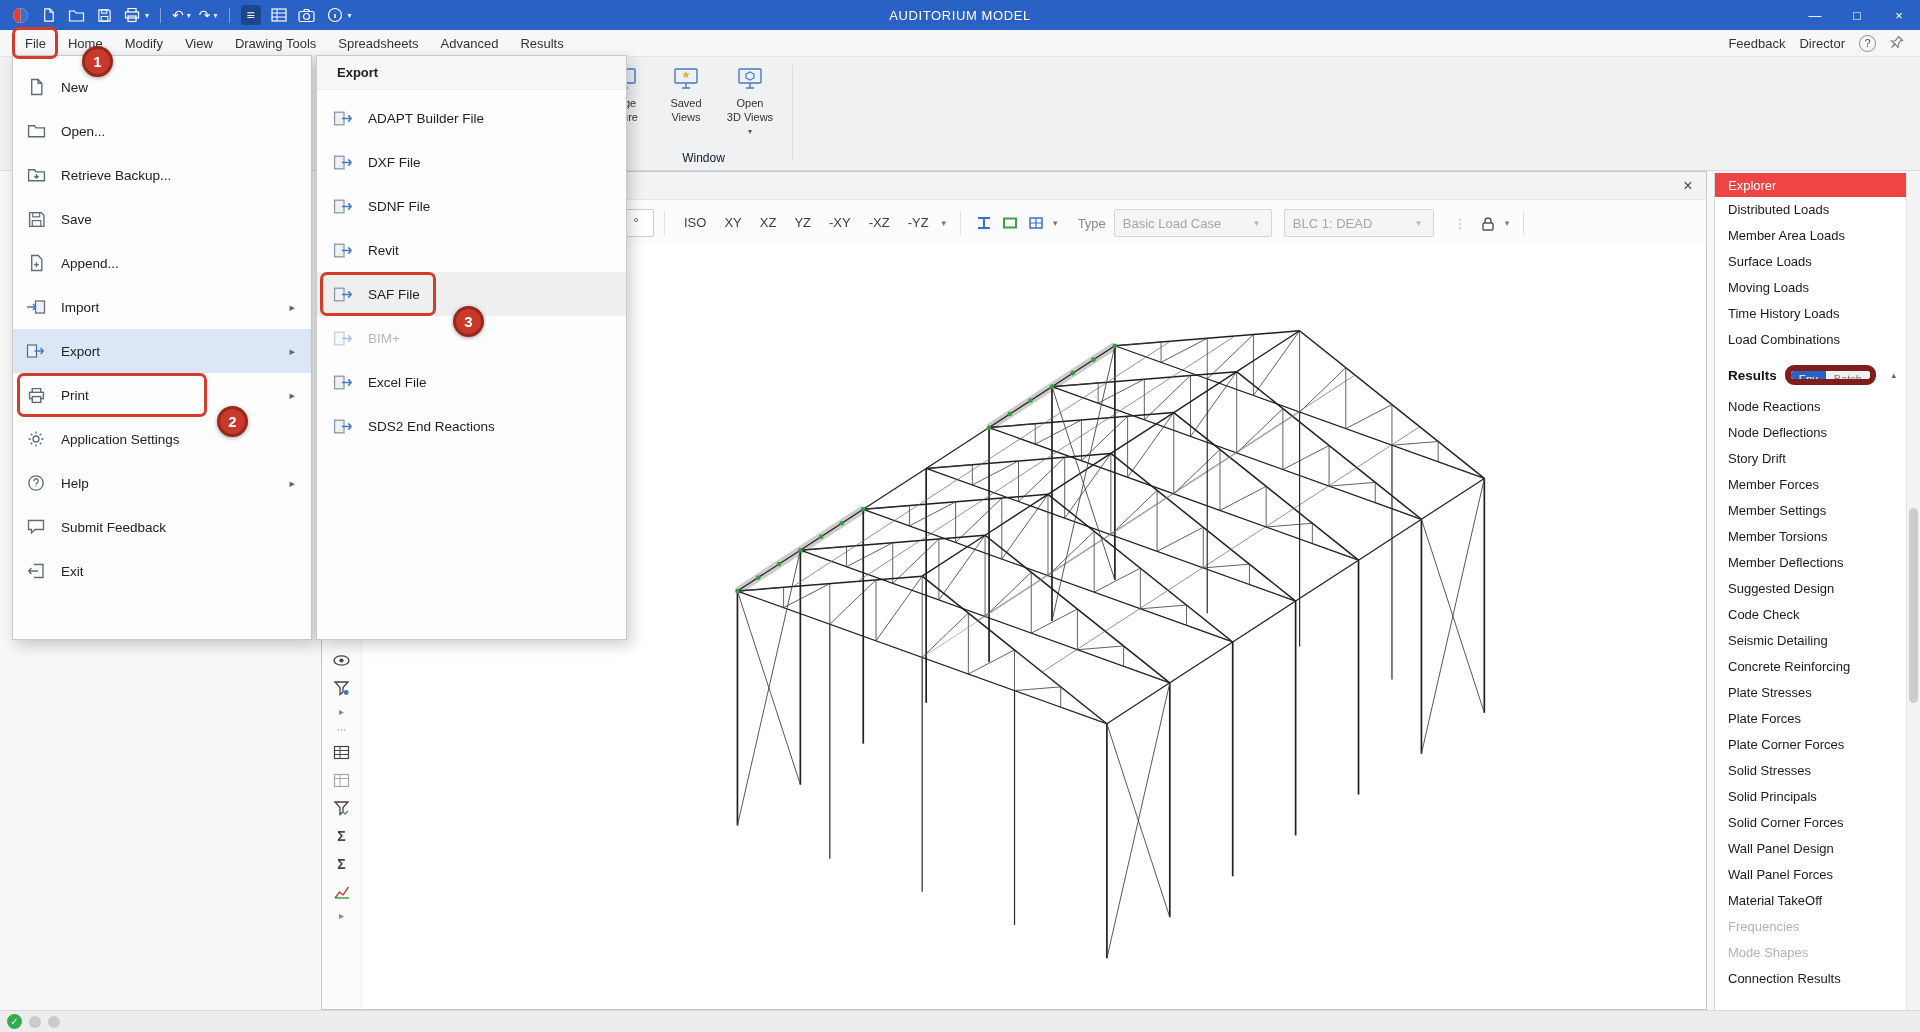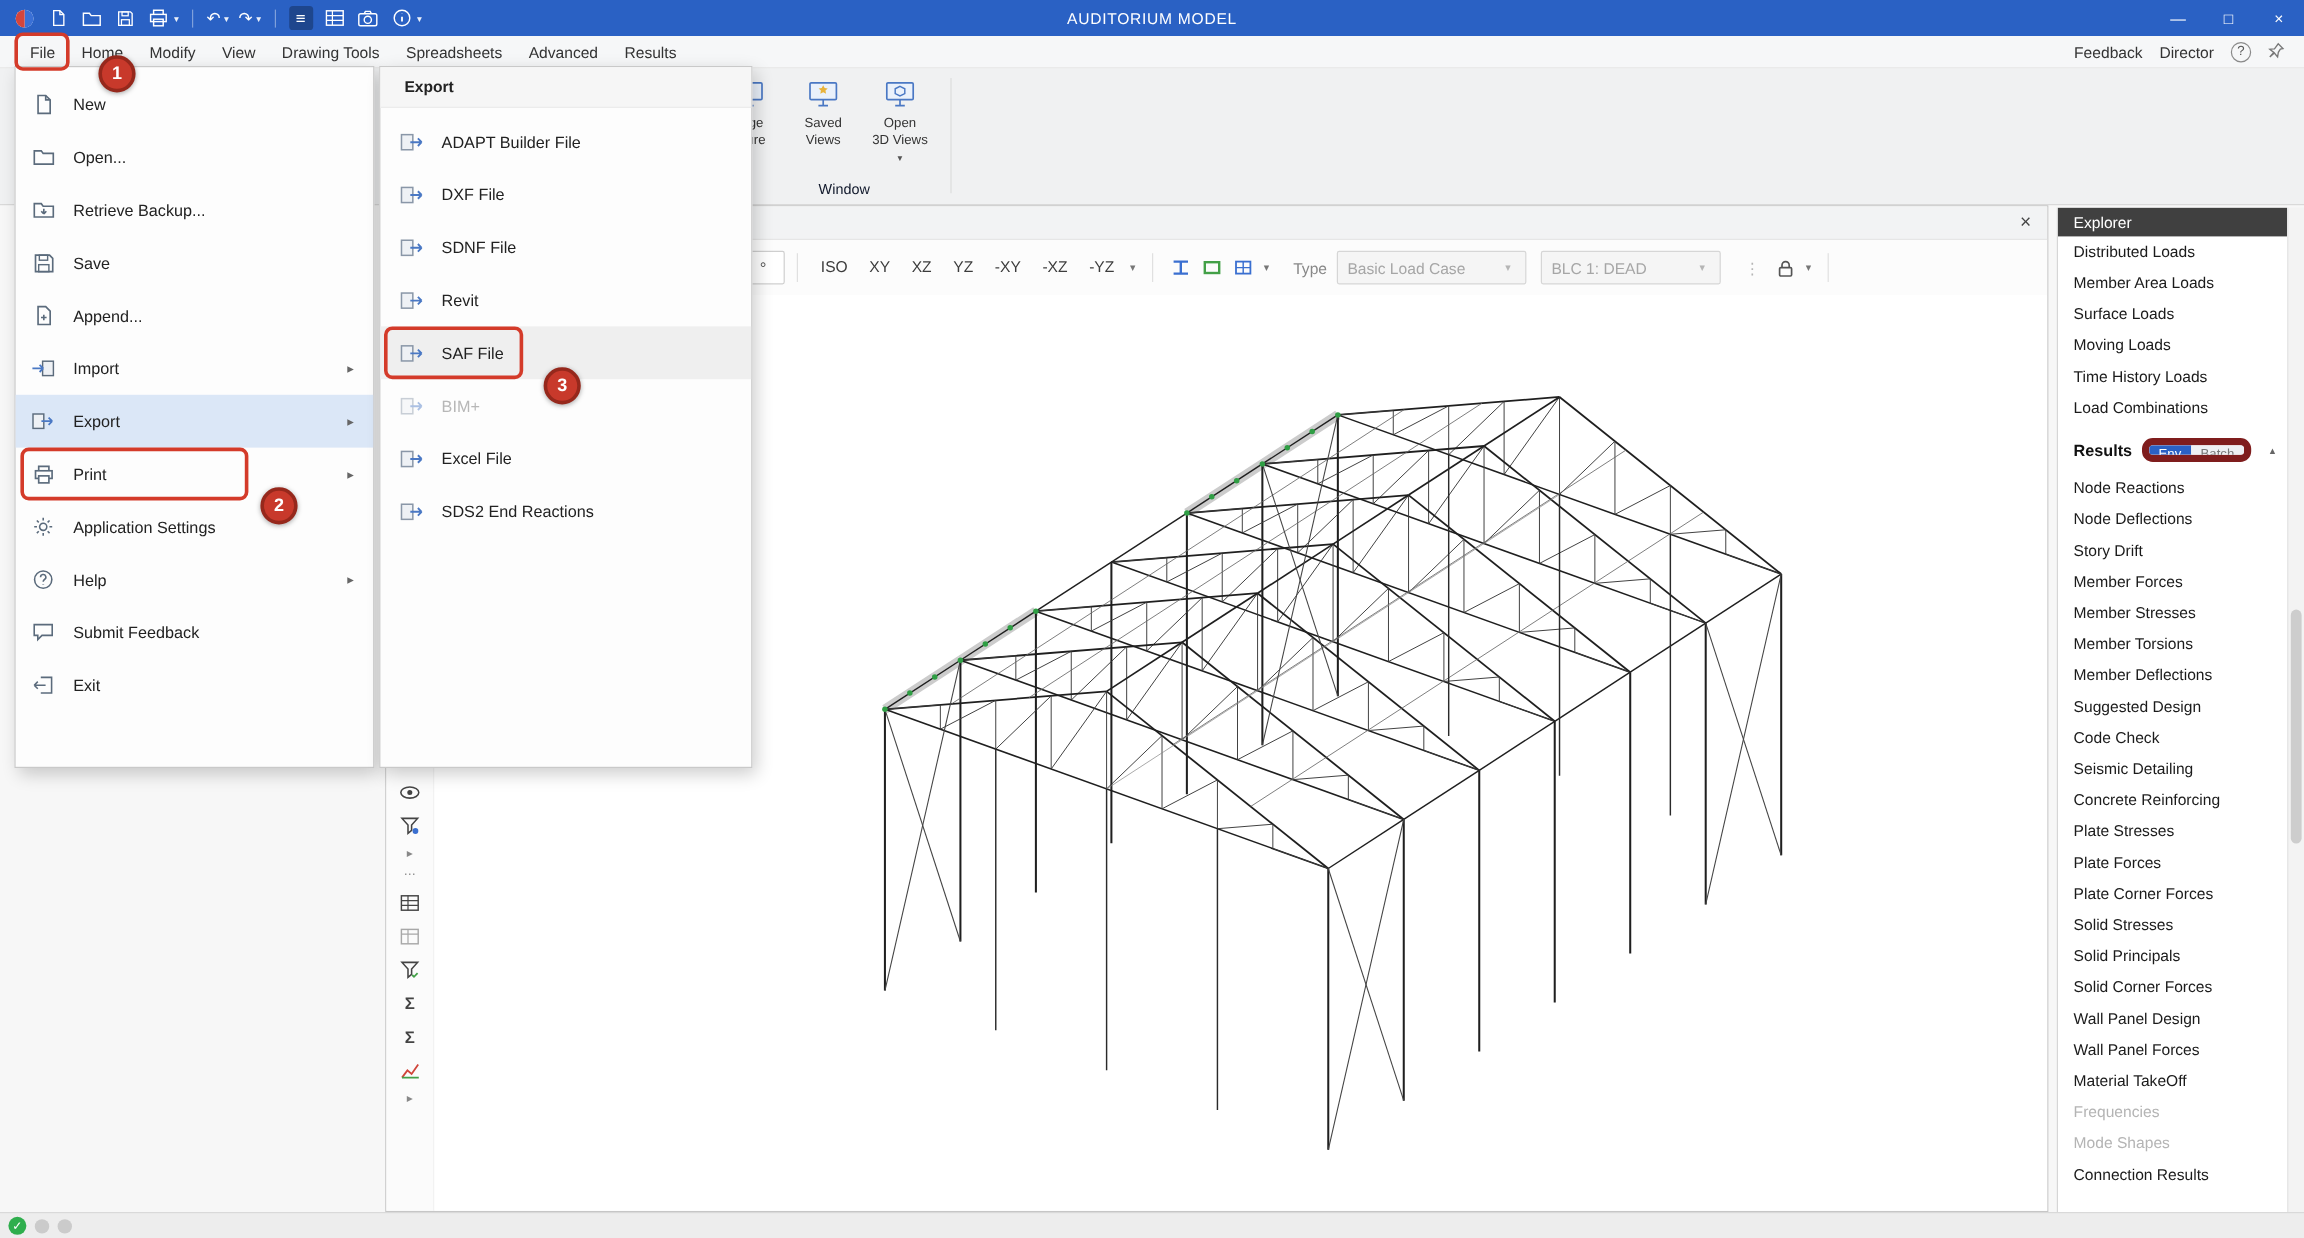--- a/index.html
+++ b/index.html
@@ -52,21 +52,21 @@
 #vw-strip{position:absolute;left:0;top:74px;bottom:0;width:40px;background:#fbfbfb;border-right:1px solid #efefef;display:flex;flex-direction:column;align-items:center}
 .strip-gap{height:400px;flex:0 0 auto}
 .st-icon{width:26px;height:24px;display:flex;align-items:center;justify-content:center;margin:2px 0;cursor:pointer;color:#444;font-size:14px}
 .st-icon.small{font-size:10px;color:#888;height:14px}
 .st-icon.dim{opacity:.45}
 #vw-canvas{position:absolute;left:40px;top:74px;right:0;bottom:0;background:#fff;cursor:crosshair}
 #model-svg{width:100%;height:100%;display:block}
 
 
 #explorer{position:absolute;left:1714px;top:173px;width:192px;bottom:22px;background:#fff;border-left:1px solid #d6d6d6;z-index:3;overflow:hidden}
-#xp-header{height:24px;background:#404040;color:#fff;font-size:13px;display:flex;align-items:center;padding-left:13px}
+#xp-header{height:24px;background:#ef4444;color:#fff;font-size:13px;display:flex;align-items:center;padding-left:13px}
 .xp-item{height:26px;line-height:26px;padding-left:13px;font-size:13px;color:#1b1b1b;cursor:pointer;white-space:nowrap;overflow:hidden}
 .xp-item.disabled{color:#b4b4b4}
 #xp-results-hdr{display:flex;align-items:center;height:26px;margin:9px 0 6px;padding-left:13px}
 #xp-results-label{font-size:13.5px;font-weight:bold;color:#111;margin-right:8px;cursor:default}
 .pillbar{display:flex;border-radius:9px;overflow:hidden;font-size:11px;height:20px;border:6px solid #7f1d1d}
 .pill-env{background:#2a61c4;color:#fff;padding:0 8px;line-height:17px;cursor:pointer}
 .pill-batch{background:#eef0f3;color:#777;padding:0 8px;line-height:17px;cursor:pointer}
 .xp-chevron{margin-left:auto;margin-right:10px;color:#666;font-size:9px;cursor:pointer}
 #xp-scroll{position:absolute;left:1906px;top:173px;width:14px;bottom:22px;background:#f3f3f3;border-left:1px solid #e4e4e4;z-index:4}
 #xp-thumb{position:absolute;left:2px;top:335px;width:9px;height:195px;background:#cdcdcd;border-radius:5px;cursor:pointer}
@@ -563,21 +563,21 @@
       <span class="pillbar">
         <span class="pill-env">Env</span>
         <span class="pill-batch">Batch</span>
       </span>
       <span class="xp-chevron">▴</span>
     </div>
     <div class="xp-item">Node Reactions</div>
     <div class="xp-item">Node Deflections</div>
     <div class="xp-item">Story Drift</div>
     <div class="xp-item">Member Forces</div>
-    <div class="xp-item">Member Stresses</div>
+    <div class="xp-item">Member Settings</div>
     <div class="xp-item">Member Torsions</div>
     <div class="xp-item">Member Deflections</div>
     <div class="xp-item">Suggested Design</div>
     <div class="xp-item">Code Check</div>
     <div class="xp-item">Seismic Detailing</div>
     <div class="xp-item">Concrete Reinforcing</div>
     <div class="xp-item">Plate Stresses</div>
     <div class="xp-item">Plate Forces</div>
     <div class="xp-item">Plate Corner Forces</div>
     <div class="xp-item">Solid Stresses</div>

